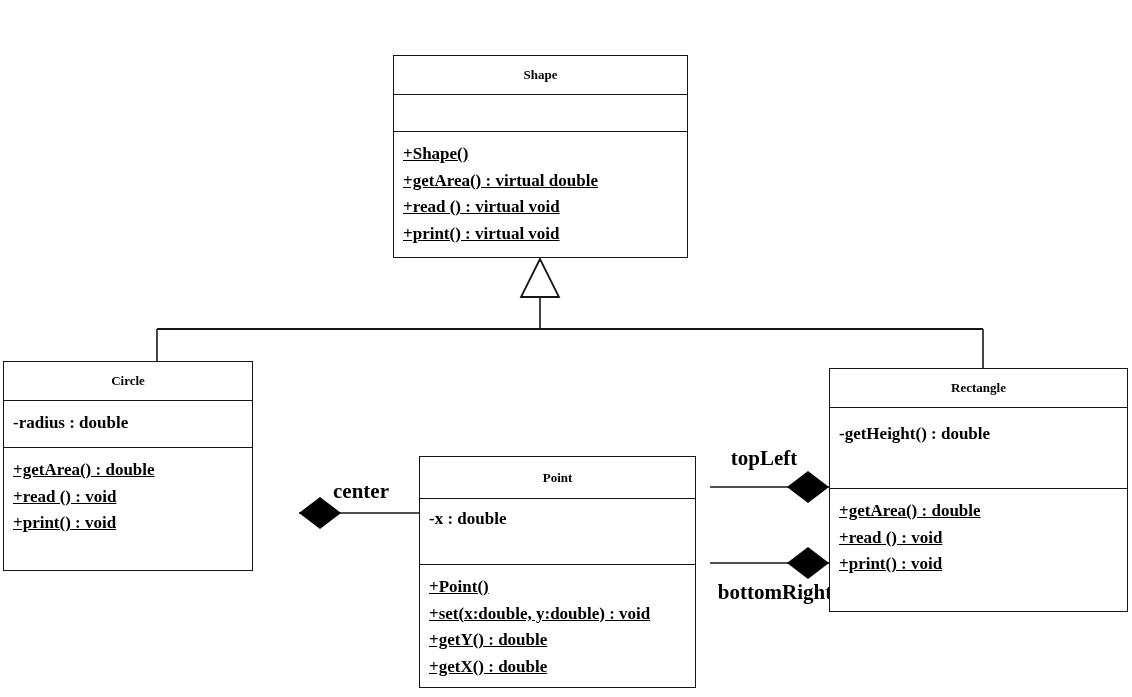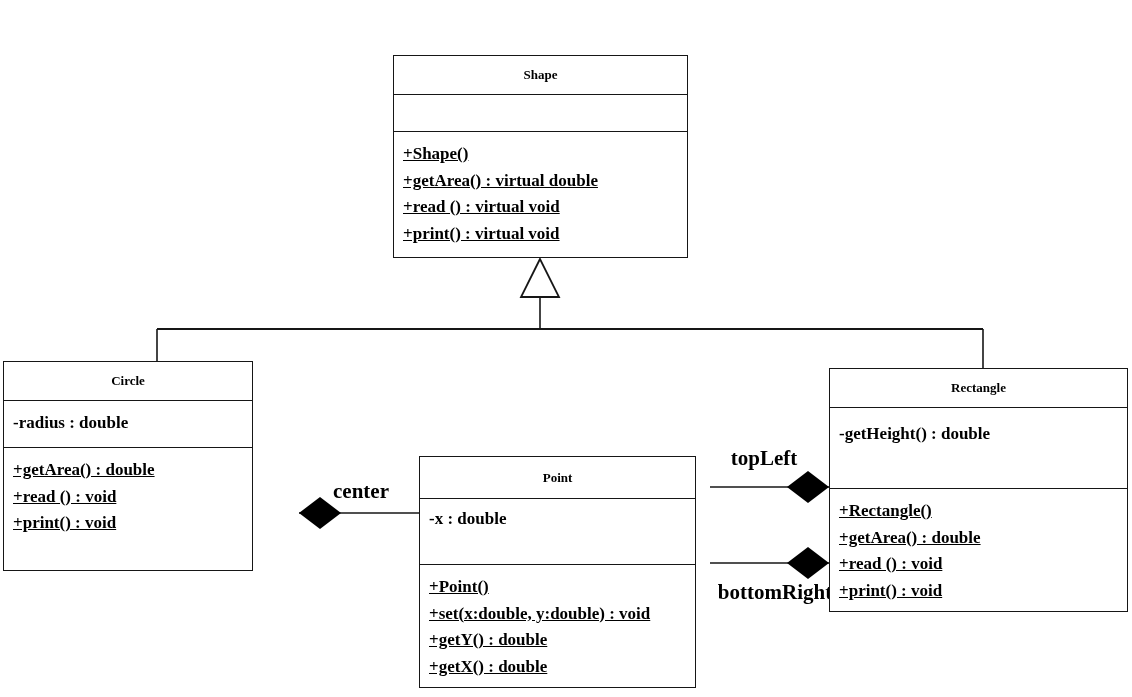--- a/index.html
+++ b/index.html
@@ -119,20 +119,19 @@
       <div class="uml-line">+getX() : double</div>
     </div>
   </div>
 
   <div class="uml-class" style="left:829px; top:368px; width:299px; height:244px;">
     <div class="uml-title" style="height:39px;text-align:right;">Rectangle</div>
     <div class="uml-attrs" style="height:81px; padding-top:13px;">
       <div class="uml-line">-getHeight() : double</div>
     </div>
     <div class="uml-methods">
-      <div class="uml-line">+Rectangle()</div>
       <div class="uml-line">+getArea() : double</div>
       <div class="uml-line">+read () : void</div>
       <div class="uml-line">+print() : void</div>
     </div>
   </div>
 
 </div>
 
 </body></html>

